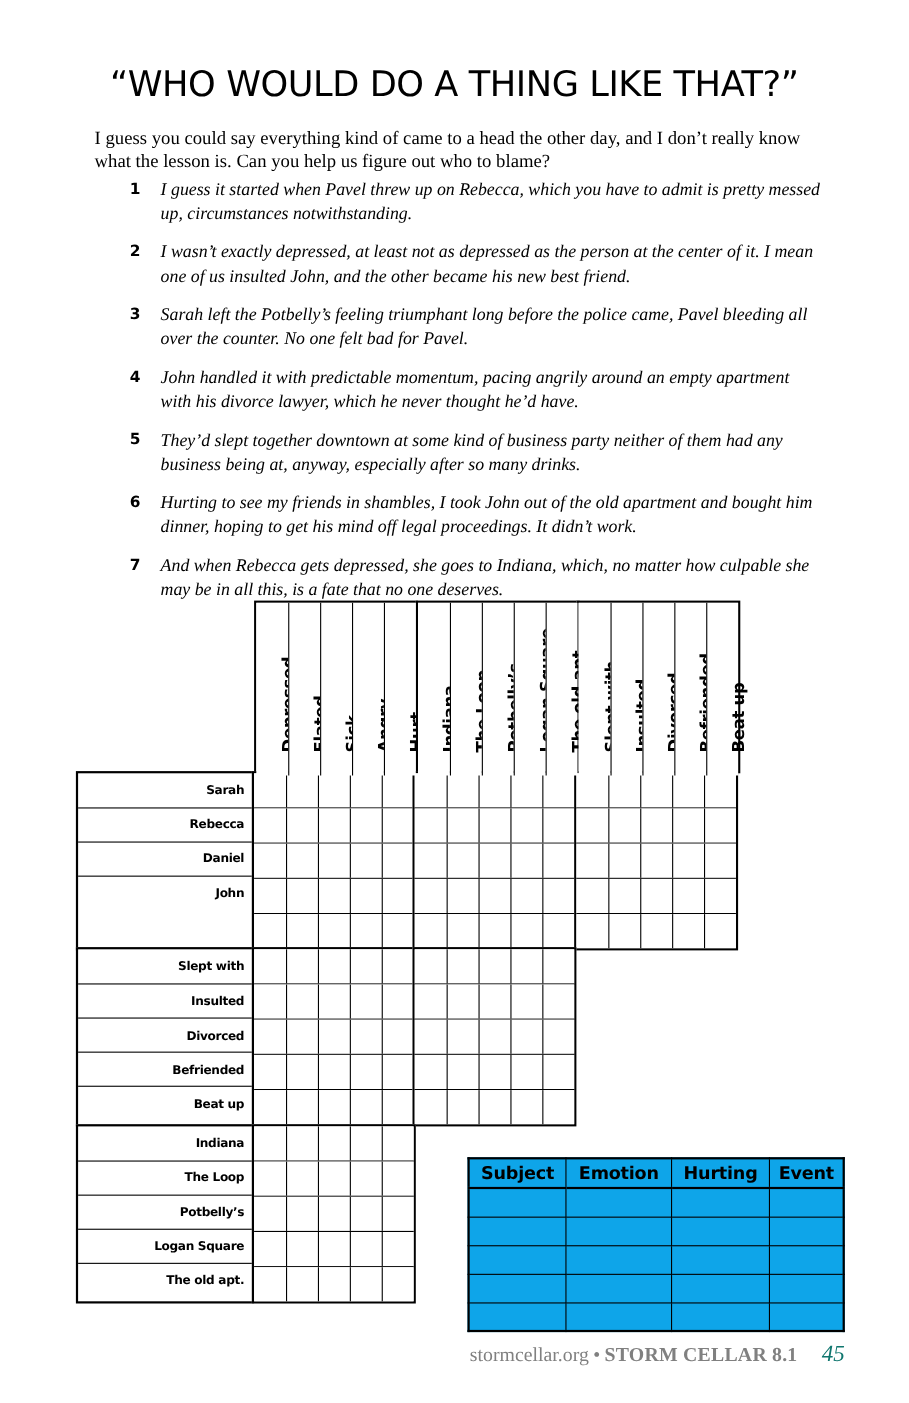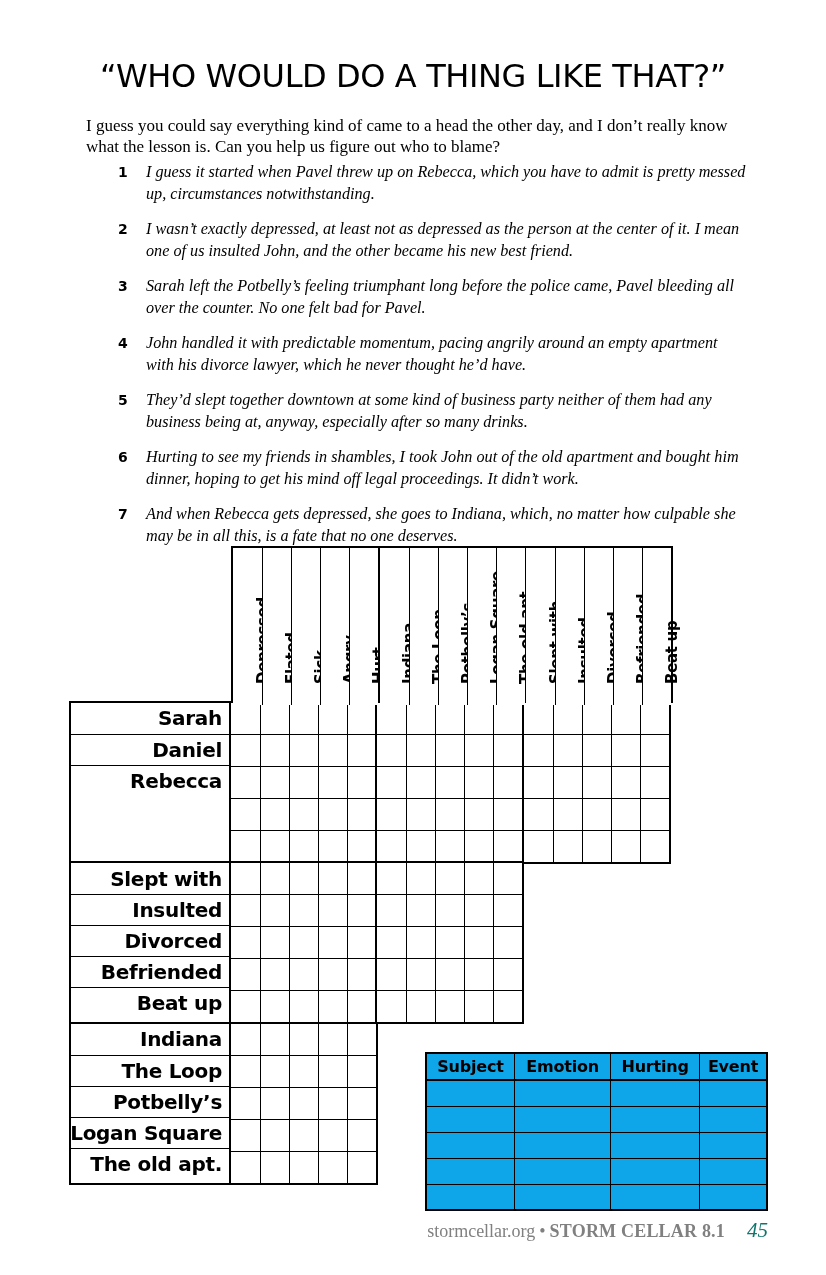--- a/index.html
+++ b/index.html
@@ -135,21 +135,21 @@
   .rlabel {
     height: 31px;
     border-top: 1.3px solid #000;
     box-sizing: border-box;
     display: flex;
     align-items: center;
     justify-content: flex-end;
     padding-right: 7px;
     font-family: "DejaVu Sans", sans-serif;
     font-weight: bold;
-    font-size: 20px;
+    font-size: 11px;
     letter-spacing: -0.3px;
     white-space: nowrap;
   }
   .rlabel:first-child { border-top: none; }
 
   .cellgroups { display: flex; margin-left: -2.5px; }
   .cgroup {
     display: flex;
     flex-direction: column;
     border: 2.5px solid #000;
@@ -313,22 +313,23 @@
           </div>
           <div class="vhcell">
             <span>Beat up</span>
           </div>
         </div>
       </div>
     </div>
     <div class="rowblock">
       <div class="labels-col">
         <div class="rlabel">Sarah</div>
+        <div class="rlabel">Rebecca</div>
         <div class="rlabel">Daniel</div>
-        <div class="rlabel">Rebecca</div>
+        <div class="rlabel">John</div>
       </div>
       <div class="cellgroups">
         <div class="cgroup">
           <div class="crow">
             <div class="ccell"></div>
             <div class="ccell"></div>
             <div class="ccell"></div>
             <div class="ccell"></div>
             <div class="ccell"></div>
           </div>

